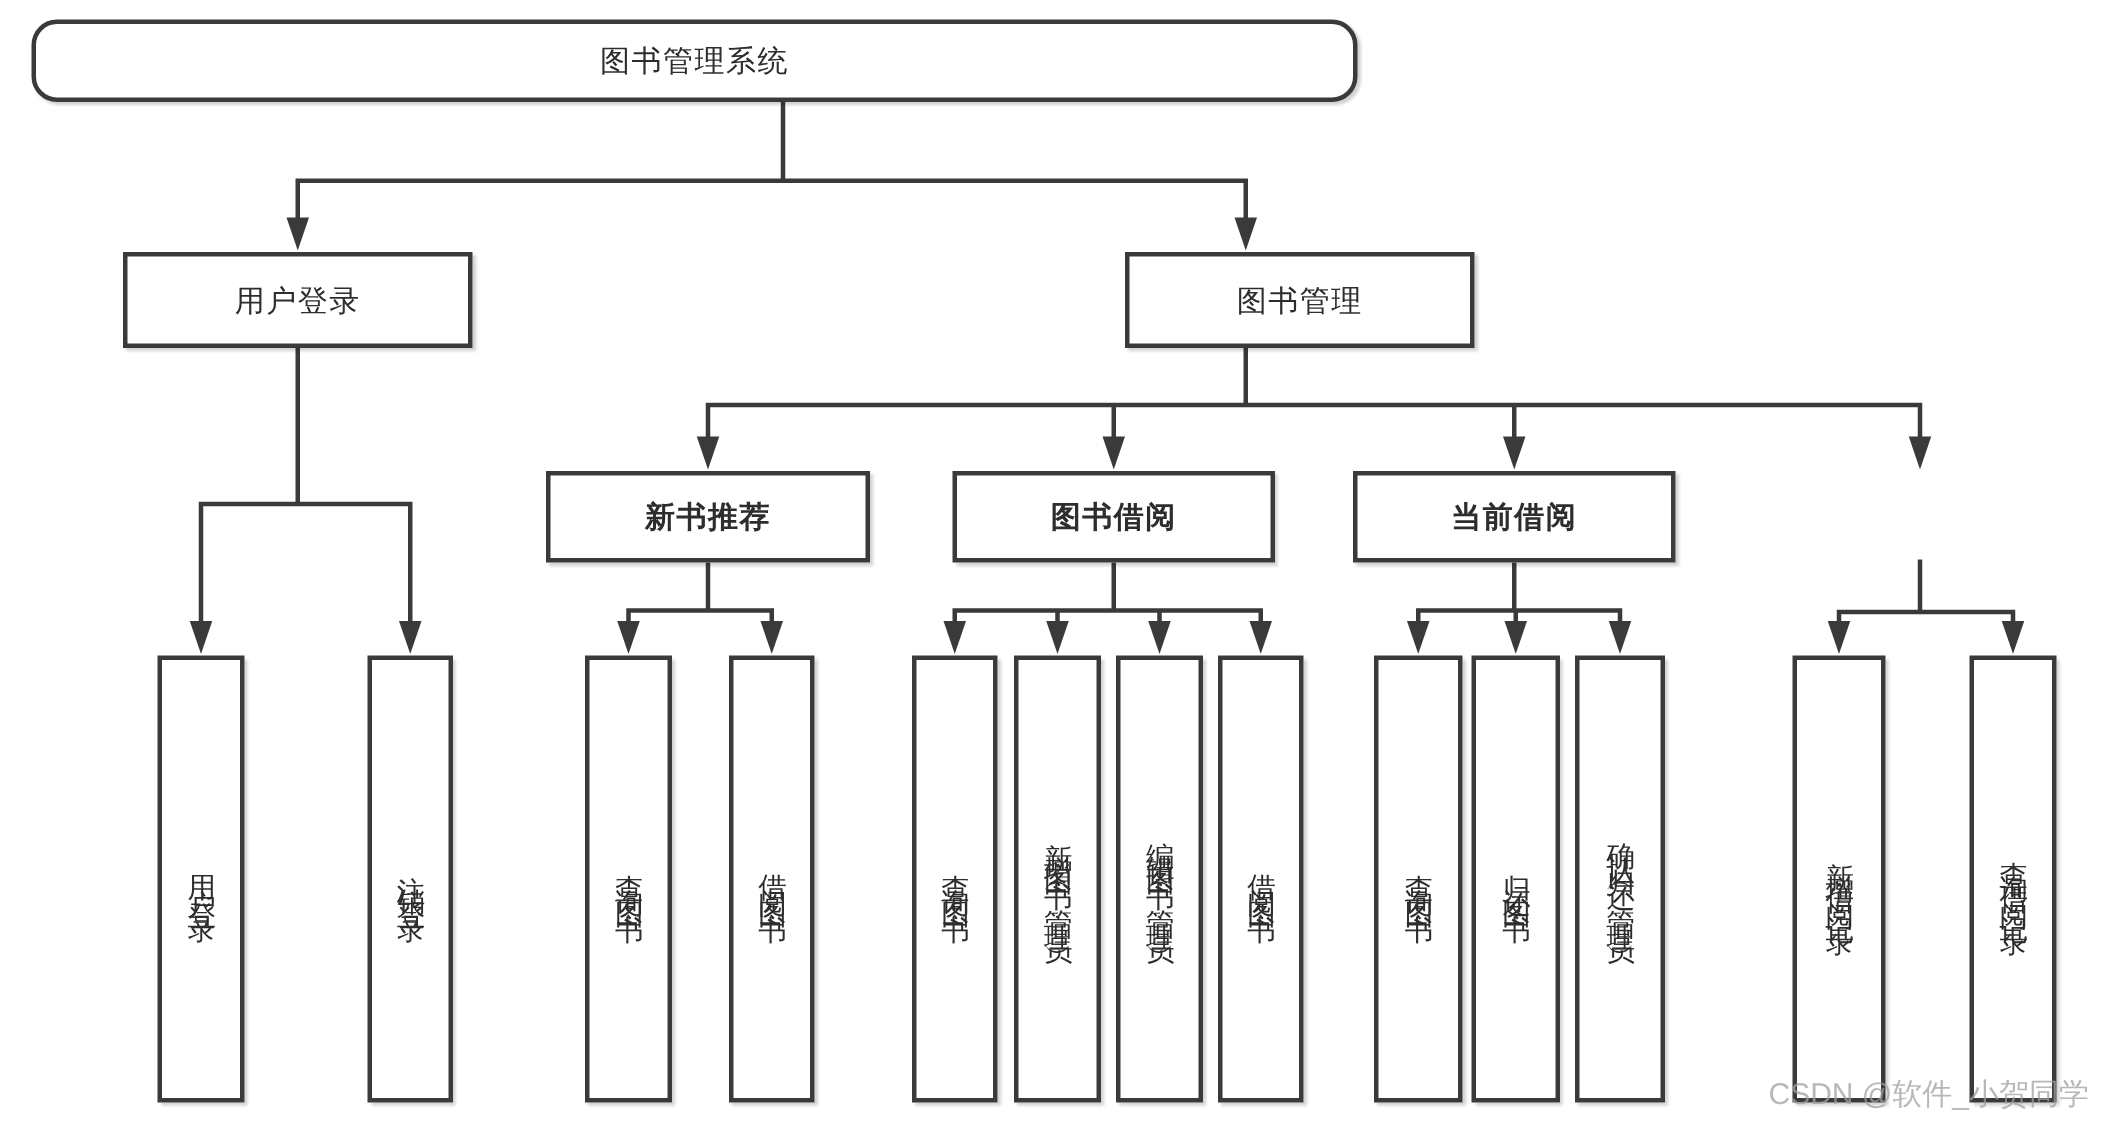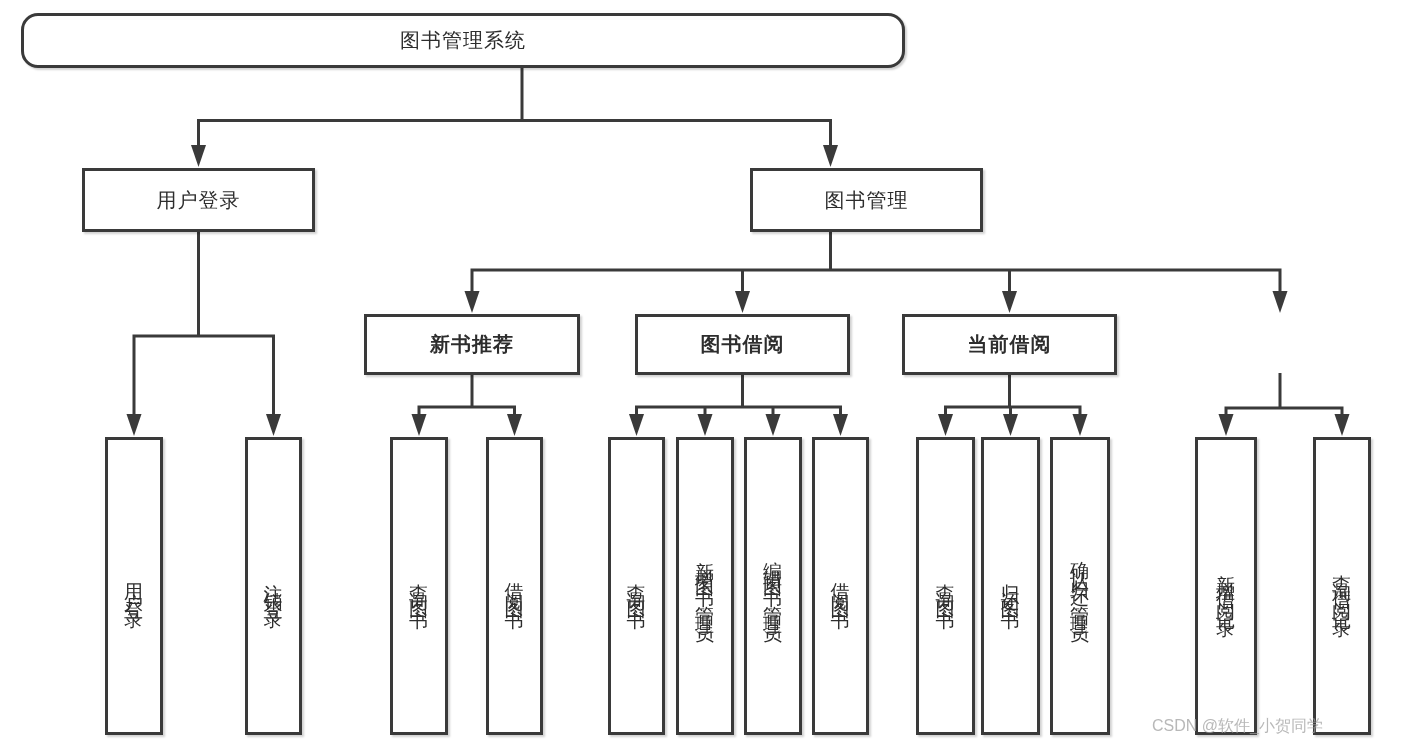--- a/index.html
+++ b/index.html
@@ -69,24 +69,24 @@
   .n-c3 { left: 744px;  width: 58px; }
   .n-c4 { left: 812px;  width: 57px; }
   .n-d1 { left: 916px;  width: 59px; }
   .n-d2 { left: 981px;  width: 59px; }
   .n-d3 { left: 1050px; width: 60px; }
   .n-e1 { left: 1195px; width: 62px; }
   .n-e2 { left: 1313px; width: 58px; }
 
   .watermark {
     position: absolute;
-    left: 1152px;
+    left: 1179px;
     top: 716px;
     z-index: 3;
-    font-size: 16px;
+    font-size: 20px;
     color: rgba(160,160,160,0.75);
     white-space: nowrap;
   }
 </style>
 </head>
 <body>
 
 <div class="canvas">
 
   <svg class="connectors" viewBox="0 0 1405 747" xmlns="http://www.w3.org/2000/svg">

